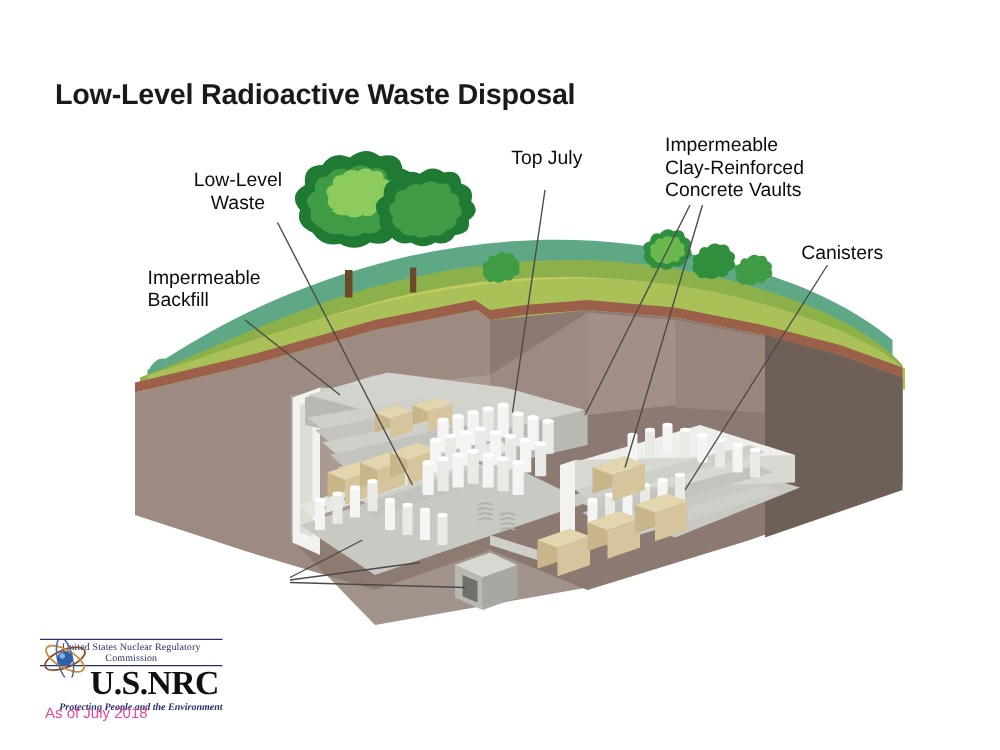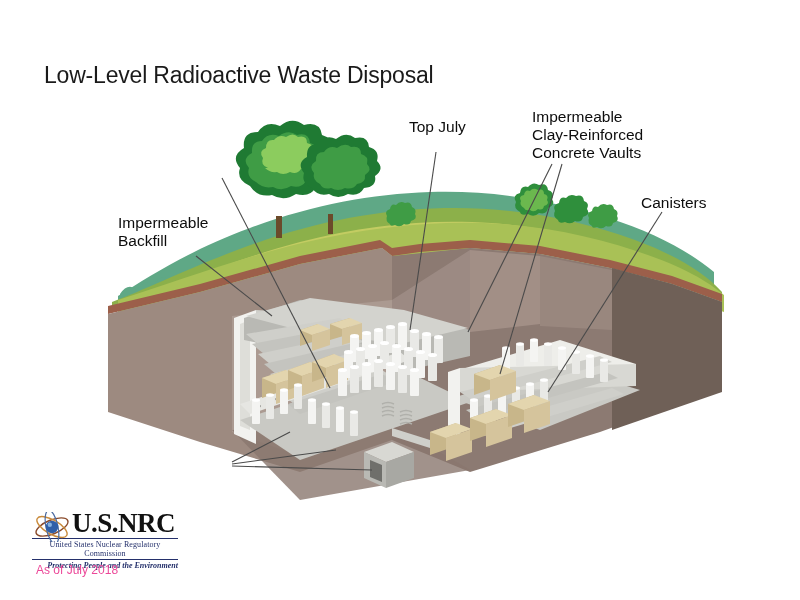--- a/index.html
+++ b/index.html
@@ -12,21 +12,21 @@
   }
   #page {
     position: relative;
     width: 800px; height: 600px;
     background: #ffffff;
   }
   #page-title {
     position: absolute;
     left: 44px; top: 62px;
     font-size: 23px;
-    font-weight: 400;
+    font-weight: 700;
     color: #1a1a1a;
     letter-spacing: -0.2px;
     white-space: nowrap;
   }
   .callout {
     position: absolute;
     font-size: 15.5px;
     line-height: 1.15;
     color: #0d0d0d;
     white-space: pre;
@@ -449,36 +449,38 @@
       <line x1="552" y1="164" x2="468" y2="332"></line>
       <line x1="562" y1="164" x2="500" y2="374"></line>
       <line x1="662" y1="212" x2="548" y2="392"></line>
       <line x1="232" y1="462" x2="290" y2="432"></line>
       <line x1="232" y1="466" x2="372" y2="470"></line>
       <line x1="232" y1="464" x2="336" y2="450"></line>
     </g>
 
   </svg>
 
+  <div class="callout" id="label-low-level-waste">Low-Level
+Waste</div>
   <div class="callout" id="label-impermeable-backfill">Impermeable
 Backfill</div>
   <div class="callout" id="label-top-soil">Top July</div>
   <div class="callout" id="label-concrete-vaults">Impermeable
 Clay-Reinforced
 Concrete Vaults</div>
   <div class="callout" id="label-canisters">Canisters</div>
 
   <div id="nrc-logo">
     <svg id="logo-mark" viewBox="0 0 40 30">
       <ellipse cx="20" cy="15" rx="17" ry="7" fill="none" stroke="#8a4a2a" stroke-width="1.4" transform="rotate(-22 20 15)"></ellipse>
       <ellipse cx="20" cy="15" rx="17" ry="7" fill="none" stroke="#c98a3a" stroke-width="1.4" transform="rotate(30 20 15)"></ellipse>
       <ellipse cx="20" cy="15" rx="17" ry="6" fill="none" stroke="#4a6aa0" stroke-width="1.2" transform="rotate(78 20 15)"></ellipse>
       <circle cx="20" cy="15" r="6.2" fill="#2f5fa8"></circle>
       <circle cx="17.8" cy="12.8" r="2.2" fill="#86b2e0"></circle>
     </svg>
+    <div id="nrc-subtitle">United States Nuclear Regulatory Commission</div>
     <div id="nrc-wordmark">U.S.NRC</div>
-    <div id="nrc-subtitle">United States Nuclear Regulatory Commission</div>
     <div id="nrc-tagline">Protecting People and the Environment</div>
   </div>
 
   <div id="as-of-date">As of July 2018</div>
 
 </div>
 
 </body></html>

